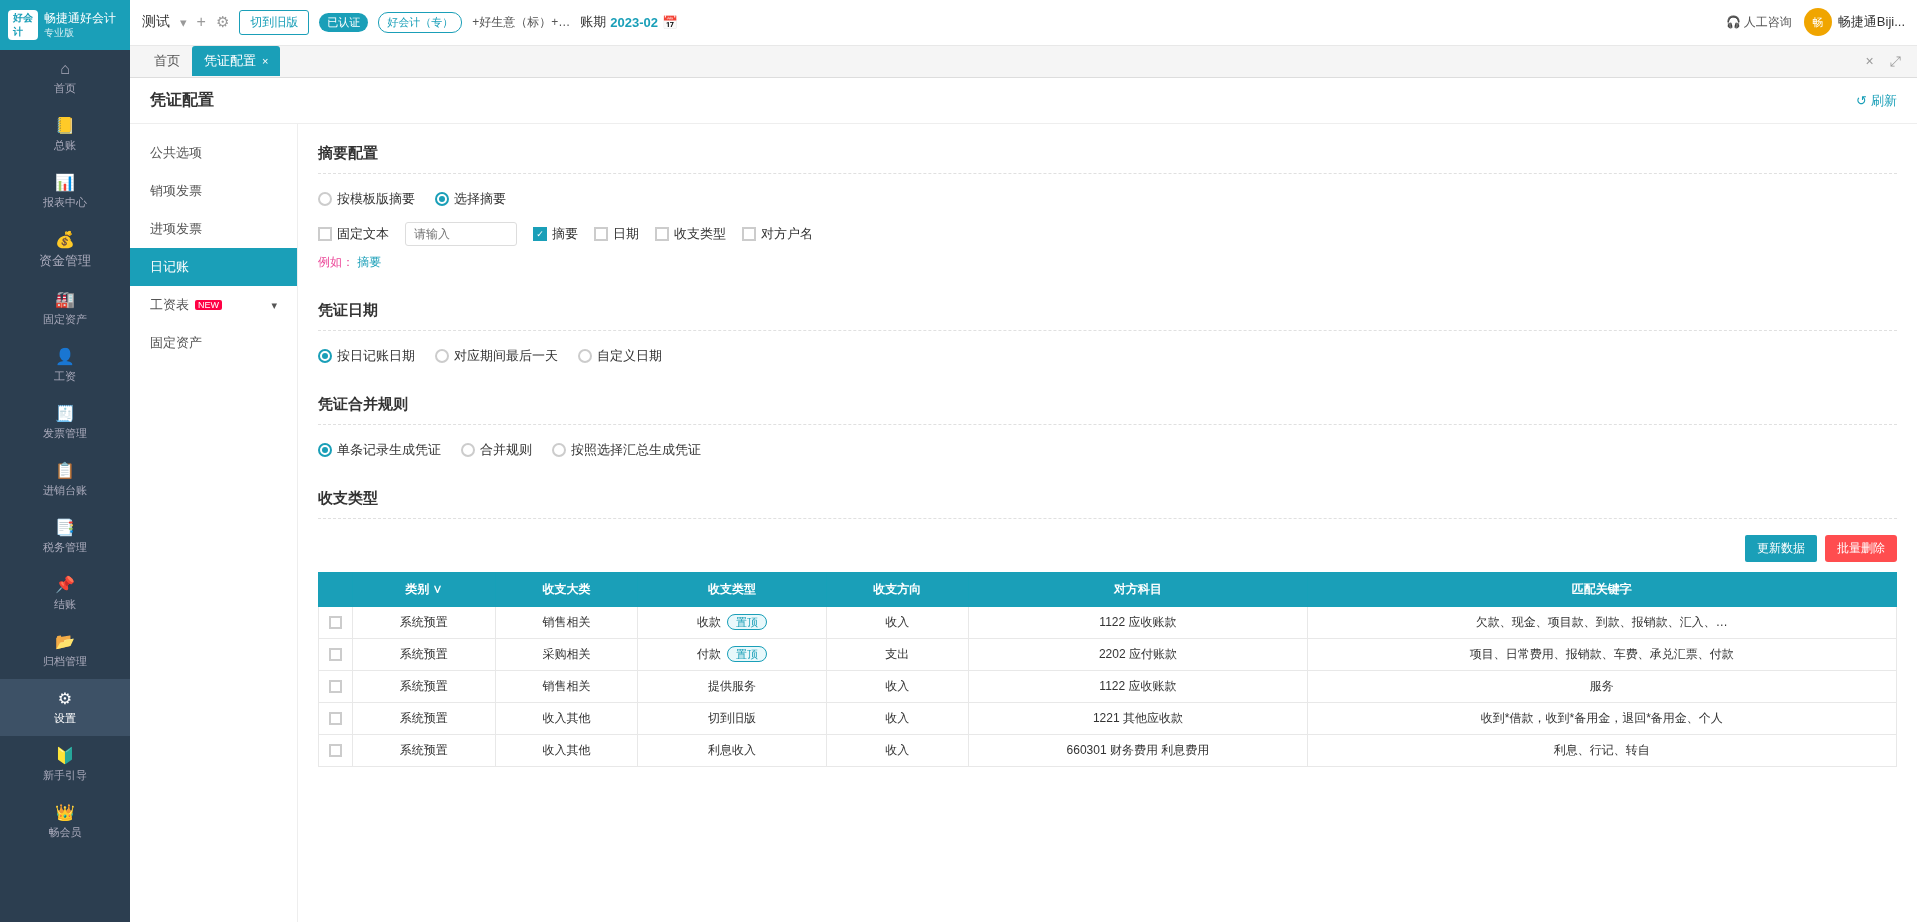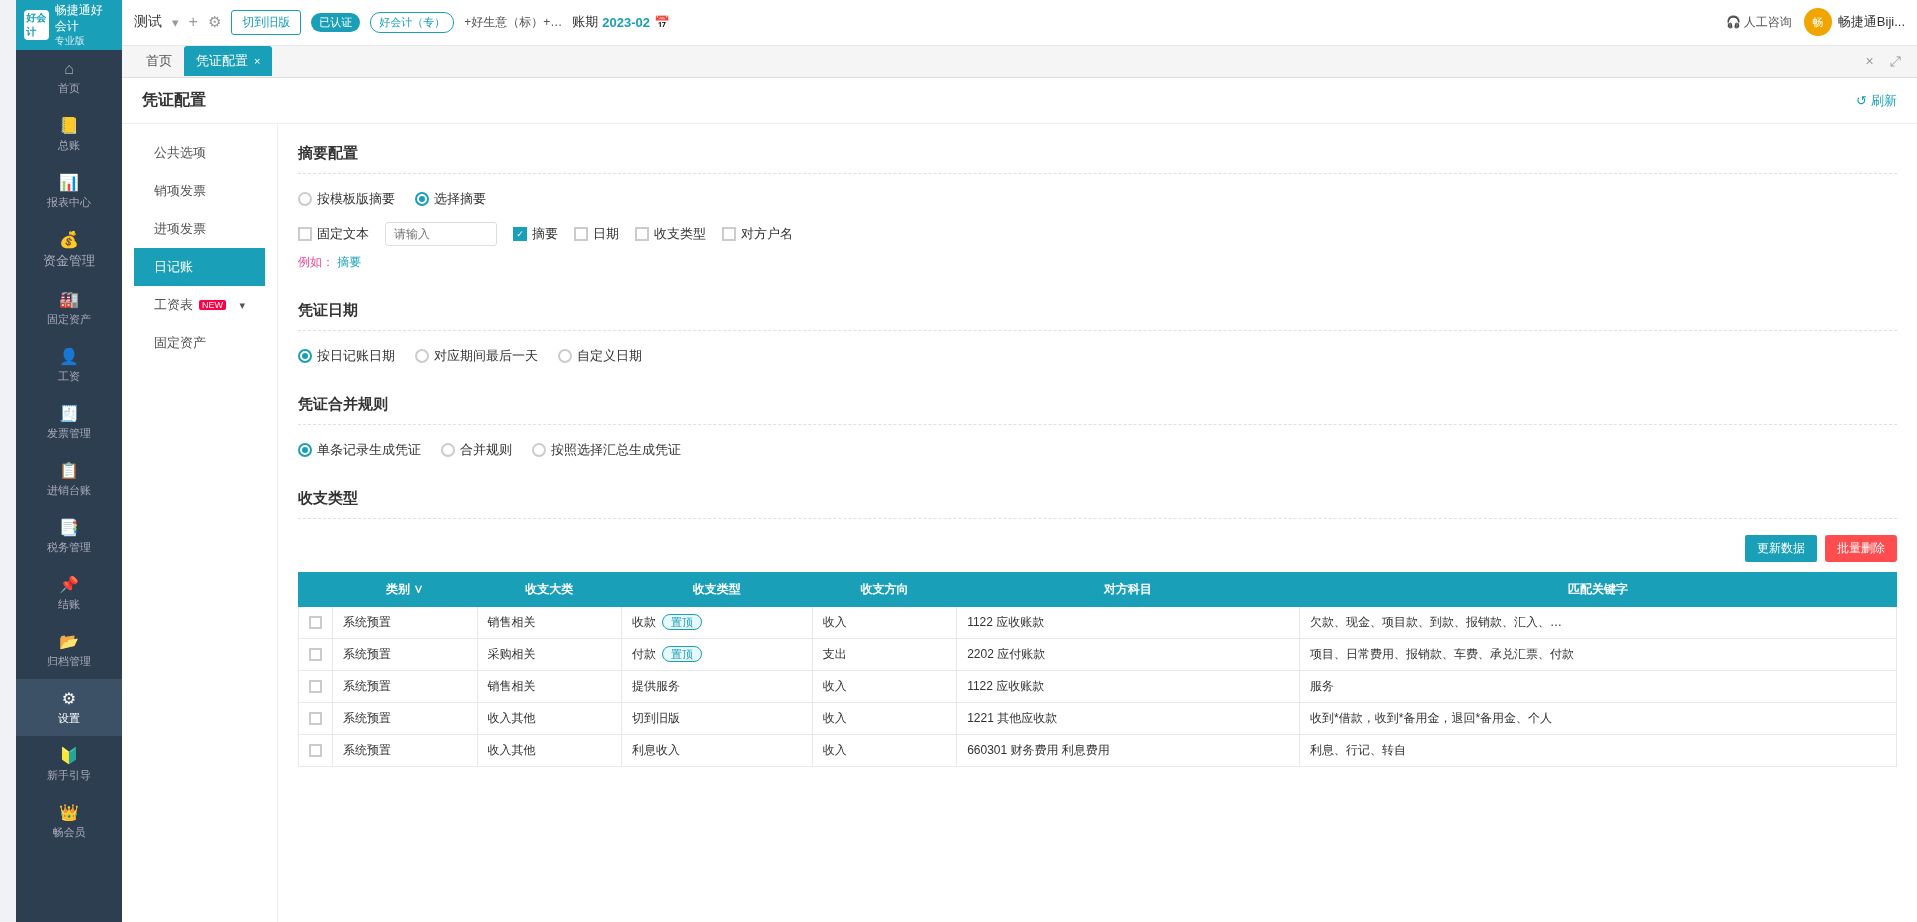--- a/index.html
+++ b/index.html
@@ -1,19 +1,19 @@
 <!DOCTYPE html>
 <html><head>
   <meta charset="utf-8">
   <style>
     * { box-sizing: border-box; margin: 0; padding: 0; }
     body { font-family: 'Microsoft YaHei', Arial, sans-serif; font-size: 13px; background: #f0f2f5; color: #333; display: flex; height: 922px; overflow: hidden; }
 
     
-    .sidebar { width: 106px; background: #2c3e50; display: flex; flex-direction: column; height: 100%; flex-shrink: 0; margin-left: 16px; }
+    .sidebar { width: 130px; background: #2c3e50; display: flex; flex-direction: column; height: 100%; flex-shrink: 0; }
     .sidebar-logo { background: #1a9fb8; padding: 10px 8px; display: flex; align-items: center; gap: 6px; height: 50px; }
     .sidebar-logo-icon { width: 30px; height: 30px; background: #fff; border-radius: 4px; display: flex; align-items: center; justify-content: center; color: #1a9fb8; font-size: 10px; font-weight: bold; }
     .sidebar-logo-text { color: #fff; font-size: 12px; line-height: 1.3; }
     .sidebar-item { display: flex; flex-direction: column; align-items: center; padding: 10px 4px; color: #aab; cursor: pointer; font-size: 12px; gap: 3px; }
     .sidebar-item.active { background: #3d5166; color: #fff; }
     .sidebar-item-icon { font-size: 16px; }
 
     
     .main-area { flex: 1; display: flex; flex-direction: column; overflow: hidden; }
     .topbar { height: 50px; background: #fff; border-bottom: 1px solid #e8e8e8; display: flex; align-items: center; padding: 0 12px; gap: 10px; }
@@ -34,21 +34,21 @@
     .tab-item.active { background: #1a9fb8; color: #fff; border-radius: 3px 3px 0 0; display: flex; align-items: center; gap: 6px; }
     .tab-close { color: #fff; font-size: 11px; cursor: pointer; }
     .tab-bar-actions { margin-left: auto; display: flex; gap: 8px; }
     .tab-bar-action { color: #999; cursor: pointer; font-size: 14px; padding: 2px 4px; }
     .page-header { background: #fff; padding: 12px 20px; border-bottom: 1px solid #eee; display: flex; align-items: center; justify-content: space-between; }
     .page-title { font-size: 16px; font-weight: 600; color: #333; }
     .refresh-btn { color: #1a9fb8; cursor: pointer; font-size: 13px; display: flex; align-items: center; gap: 4px; }
 
     
     .body-layout { display: flex; height: calc(100% - 44px); }
-    .left-nav { width: 156px; background: #fff; border-right: 1px solid #eee; padding: 10px 12px; flex-shrink: 0; }
+    .left-nav { width: 168px; background: #fff; border-right: 1px solid #eee; padding: 10px 0; flex-shrink: 0; }
     .left-nav-item { padding: 10px 20px; cursor: pointer; color: #555; font-size: 13px; display: flex; align-items: center; gap: 6px; }
     .left-nav-item.active { background: #1a9fb8; color: #fff; }
     .left-nav-item .new-badge { background: #f04; color: #fff; font-size: 9px; padding: 0 3px; border-radius: 2px; }
     .left-nav-expand { margin-left: auto; font-size: 11px; }
 
     .main-content { flex: 1; overflow-y: auto; padding: 20px; background: #fff; }
 
     
     .section { margin-bottom: 30px; }
     .section-title { font-size: 15px; font-weight: 600; color: #333; margin-bottom: 16px; padding-bottom: 10px; border-bottom: 1px dashed #e0e0e0; }
@@ -68,21 +68,21 @@
     .example-text { color: #1a9fb8; font-size: 12px; margin-top: 8px; }
     .example-text span { color: #ec4899; }
 
     
     .table-actions { display: flex; justify-content: flex-end; gap: 8px; margin-bottom: 10px; }
     .btn-primary { background: #1a9fb8; color: #fff; border: none; border-radius: 2px; padding: 5px 12px; cursor: pointer; font-size: 12px; }
     .btn-danger { background: #ff4d4f; color: #fff; border: none; border-radius: 3px; padding: 5px 12px; cursor: pointer; font-size: 12px; }
 
     .data-table { width: 100%; border-collapse: collapse; font-size: 12px; }
     .data-table th { background: #1a9fb8; color: #fff; padding: 8px 10px; text-align: center; border: 1px solid #17a0b8; }
-    .data-table td { padding: 7px 10px; border: 1px solid #e8e8e8; background: #fff; }
+    .data-table td { padding: 7px 10px; border: 1px solid #e8e8e8; text-align: center; background: #fff; }
     .data-table .checkbox-cell { width: 30px; }
     .tag-reset { background: #e8f8fb; color: #1a9fb8; border: 1px solid #1a9fb8; border-radius: 8px; padding: 1px 8px; font-size: 11px; cursor: pointer; }
     .td-left { text-align: left; }
   </style>
 </head>
 <body>
 
 <div class="sidebar">
   <div class="sidebar-logo">
     <div class="sidebar-logo-icon">好会<br>计</div>

